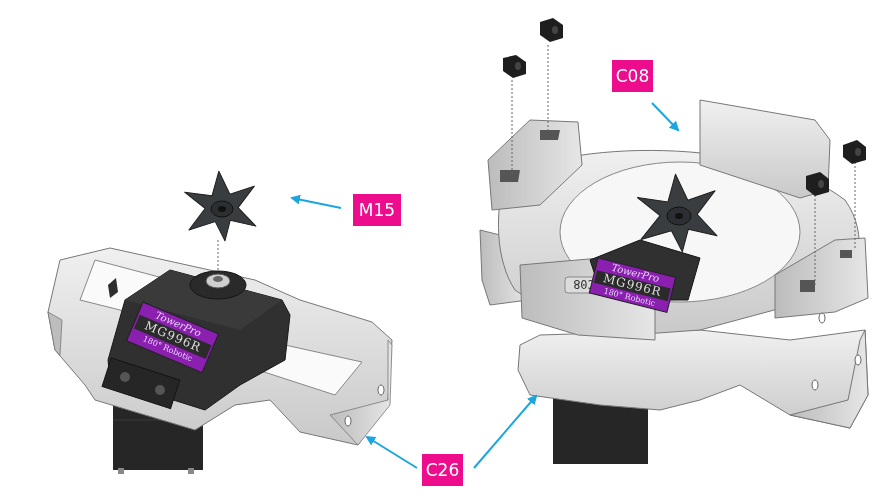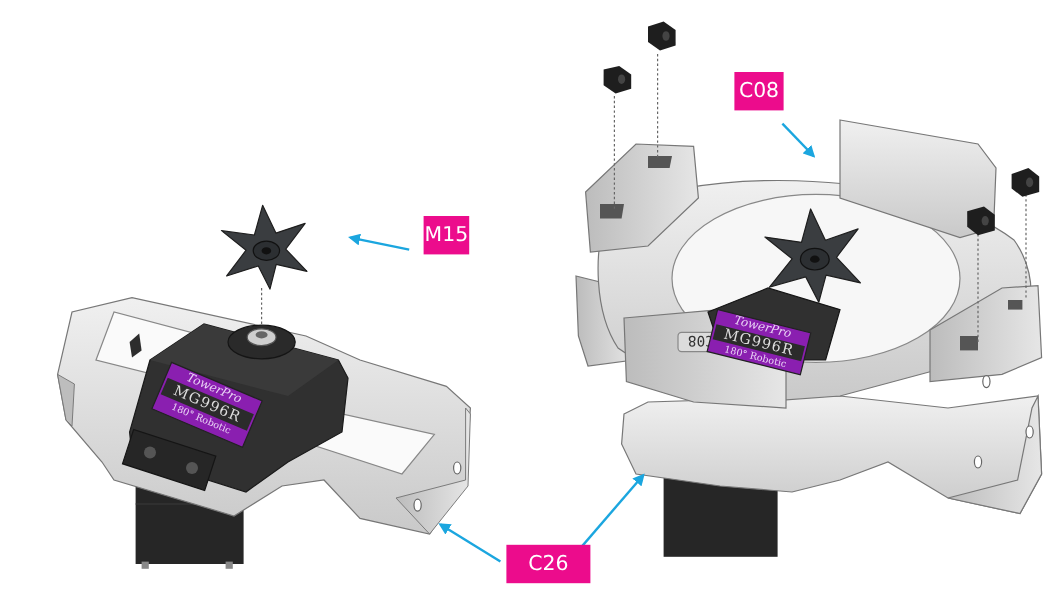--- a/index.html
+++ b/index.html
@@ -142,23 +142,23 @@
   </g>
 
   <g stroke="#1ba6df" stroke-width="2" fill="none">
     <line x1="341" y1="208" x2="292" y2="198" marker-end="url(#ah)"></line>
     <line x1="652" y1="103" x2="678" y2="130" marker-end="url(#ah)"></line>
     <line x1="417" y1="468" x2="367" y2="437" marker-end="url(#ah)"></line>
     <line x1="474" y1="468" x2="536" y2="396" marker-end="url(#ah)"></line>
   </g>
 </svg>
 
-<div class="callout" style="left:353px;top:180px;width:38px;">M15</div>
+<div class="callout" style="left:353px;top:194px;width:48px;">M15</div>
 <div class="callout" style="left:612px;top:60px;width:41px;">C08</div>
-<div class="callout" style="left:422px;top:454px;width:70px;">C26</div>
+<div class="callout" style="left:422px;top:454px;width:41px;">C26</div>
 
 <div style="position:absolute;left:143px;top:302px;width:82px;transform:rotate(23deg);transform-origin:0 0;font-family:'DejaVu Serif',serif;color:#e9d3f5;text-align:center;line-height:1;">
   <div style="font-size:10px;height:13px;line-height:13px;font-style:italic;">TowerPro</div>
   <div style="font-size:12px;height:15px;line-height:15px;color:#ddd;letter-spacing:1px;">MG996R</div>
   <div style="font-size:8px;height:12px;line-height:12px;">180° Robotic</div>
 </div>
 <div style="position:absolute;left:598px;top:258px;width:80px;transform:rotate(14deg);transform-origin:0 0;font-family:'DejaVu Serif',serif;color:#e9d3f5;text-align:center;line-height:1;">
   <div style="font-size:10px;height:12px;line-height:12px;font-style:italic;">TowerPro</div>
   <div style="font-size:12px;height:13px;line-height:13px;color:#ddd;letter-spacing:1px;">MG996R</div>
   <div style="font-size:8px;height:11px;line-height:11px;">180° Robotic</div>

